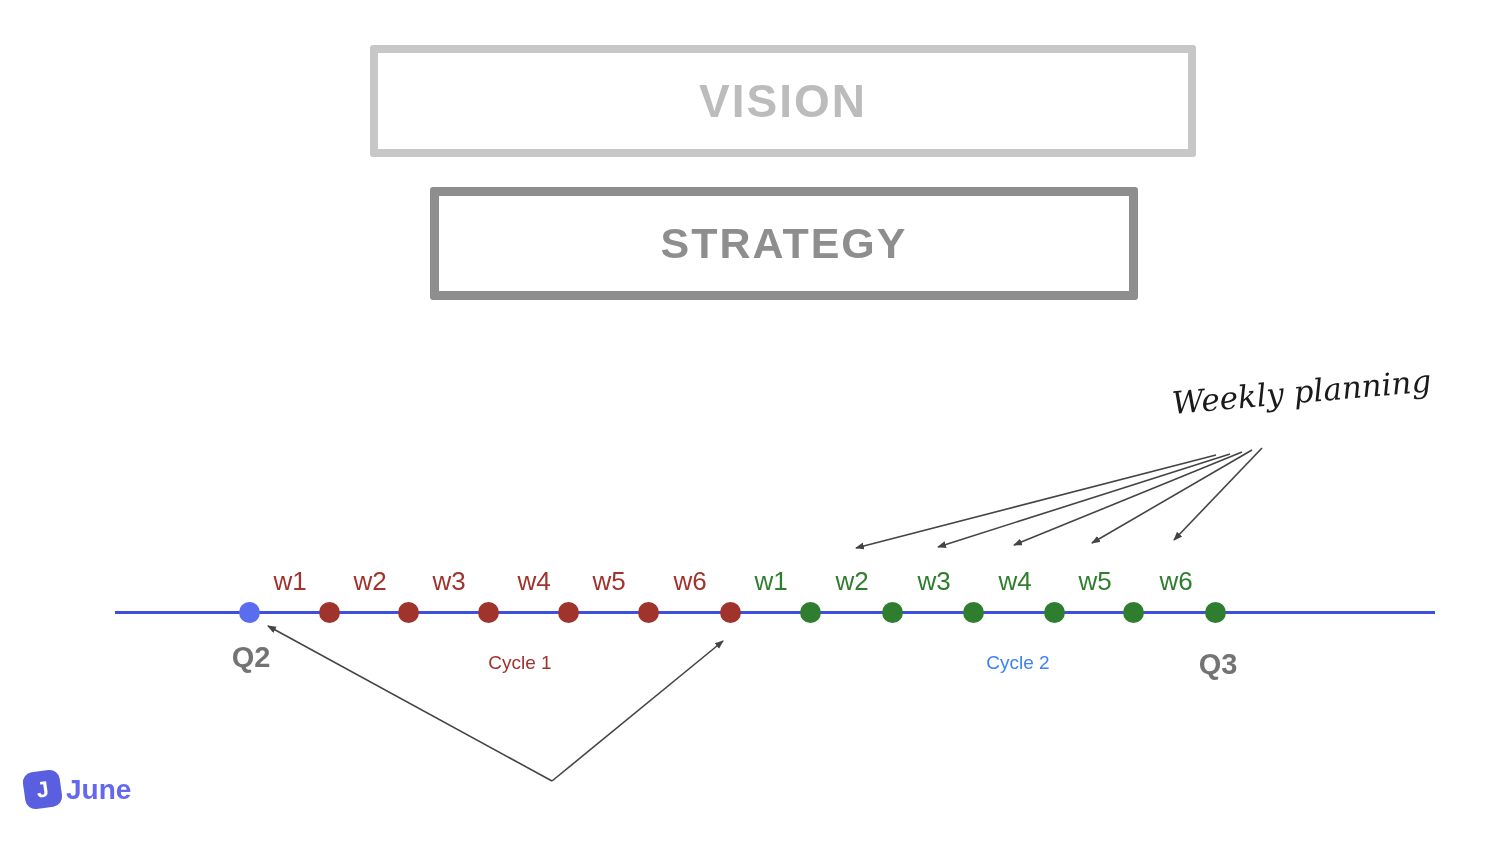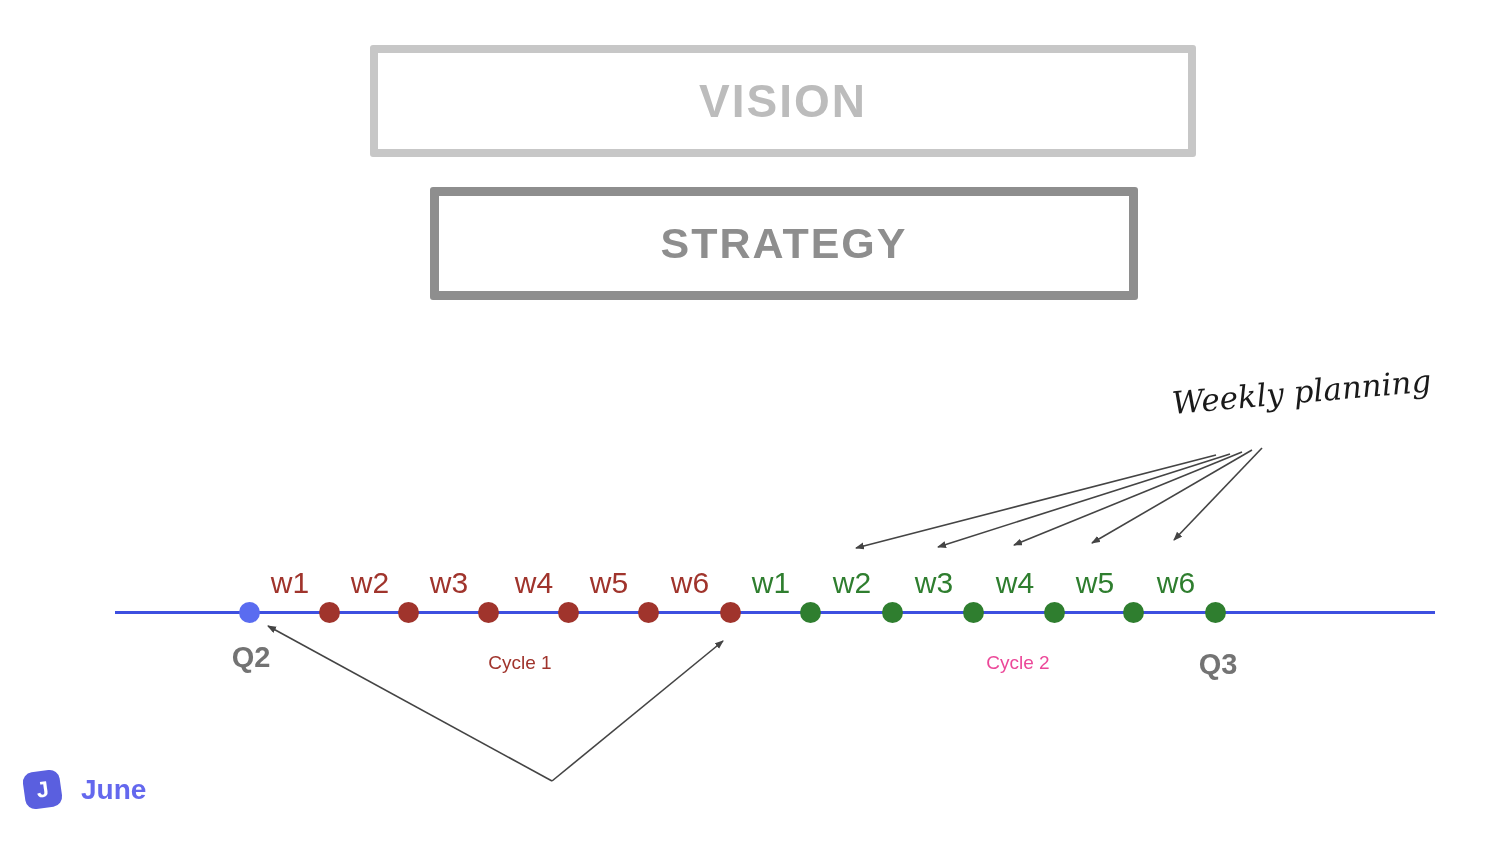--- a/index.html
+++ b/index.html
@@ -75,41 +75,41 @@
     border-radius: 50%;
   }
   .dot.blue  { background: #5a6cf0; }
   .dot.red   { background: #a0342c; }
   .dot.green { background: #2f7e2f; }
 
   .wk {
     position: absolute;
     top: 566px;
     transform: translateX(-50%);
-    font-size: 30px;
+    font-size: 26px;
     white-space: nowrap;
   }
   .wk.red   { color: #a0342c; }
   .wk.green { color: #2f7e2f; }
 
   .q-label {
     position: absolute;
     transform: translateX(-50%);
     font-size: 29px;
     font-weight: bold;
     color: #737373;
   }
   .cycle-label {
     position: absolute;
     transform: translateX(-50%);
     font-size: 19px;
     white-space: nowrap;
   }
   .cycle-label.red   { color: #a0342c; }
-  .cycle-label.green { color: #ec4899; text-align: right; }
+  .cycle-label.green { color: #3b82f6; text-align: right; }
 
   
   .handwriting {
     position: absolute;
     font-family: "DejaVu Serif", serif;
     font-style: italic;
     color: #1a1a1a;
     white-space: nowrap;
   }
   .weekly-planning {
@@ -144,21 +144,21 @@
     border-radius: 10px;
     display: flex;
     align-items: center;
     justify-content: center;
     color: #ffffff;
     font-weight: bold;
     font-size: 22px;
     transform: rotate(-8deg);
   }
   .logo-text {
-    margin-left: 20px;
+    margin-left: 5px;
     font-size: 28px;
     font-weight: bold;
     color: #6468ee;
   }
 </style>
 </head>
 <body>
 
 <div class="canvas">
 

